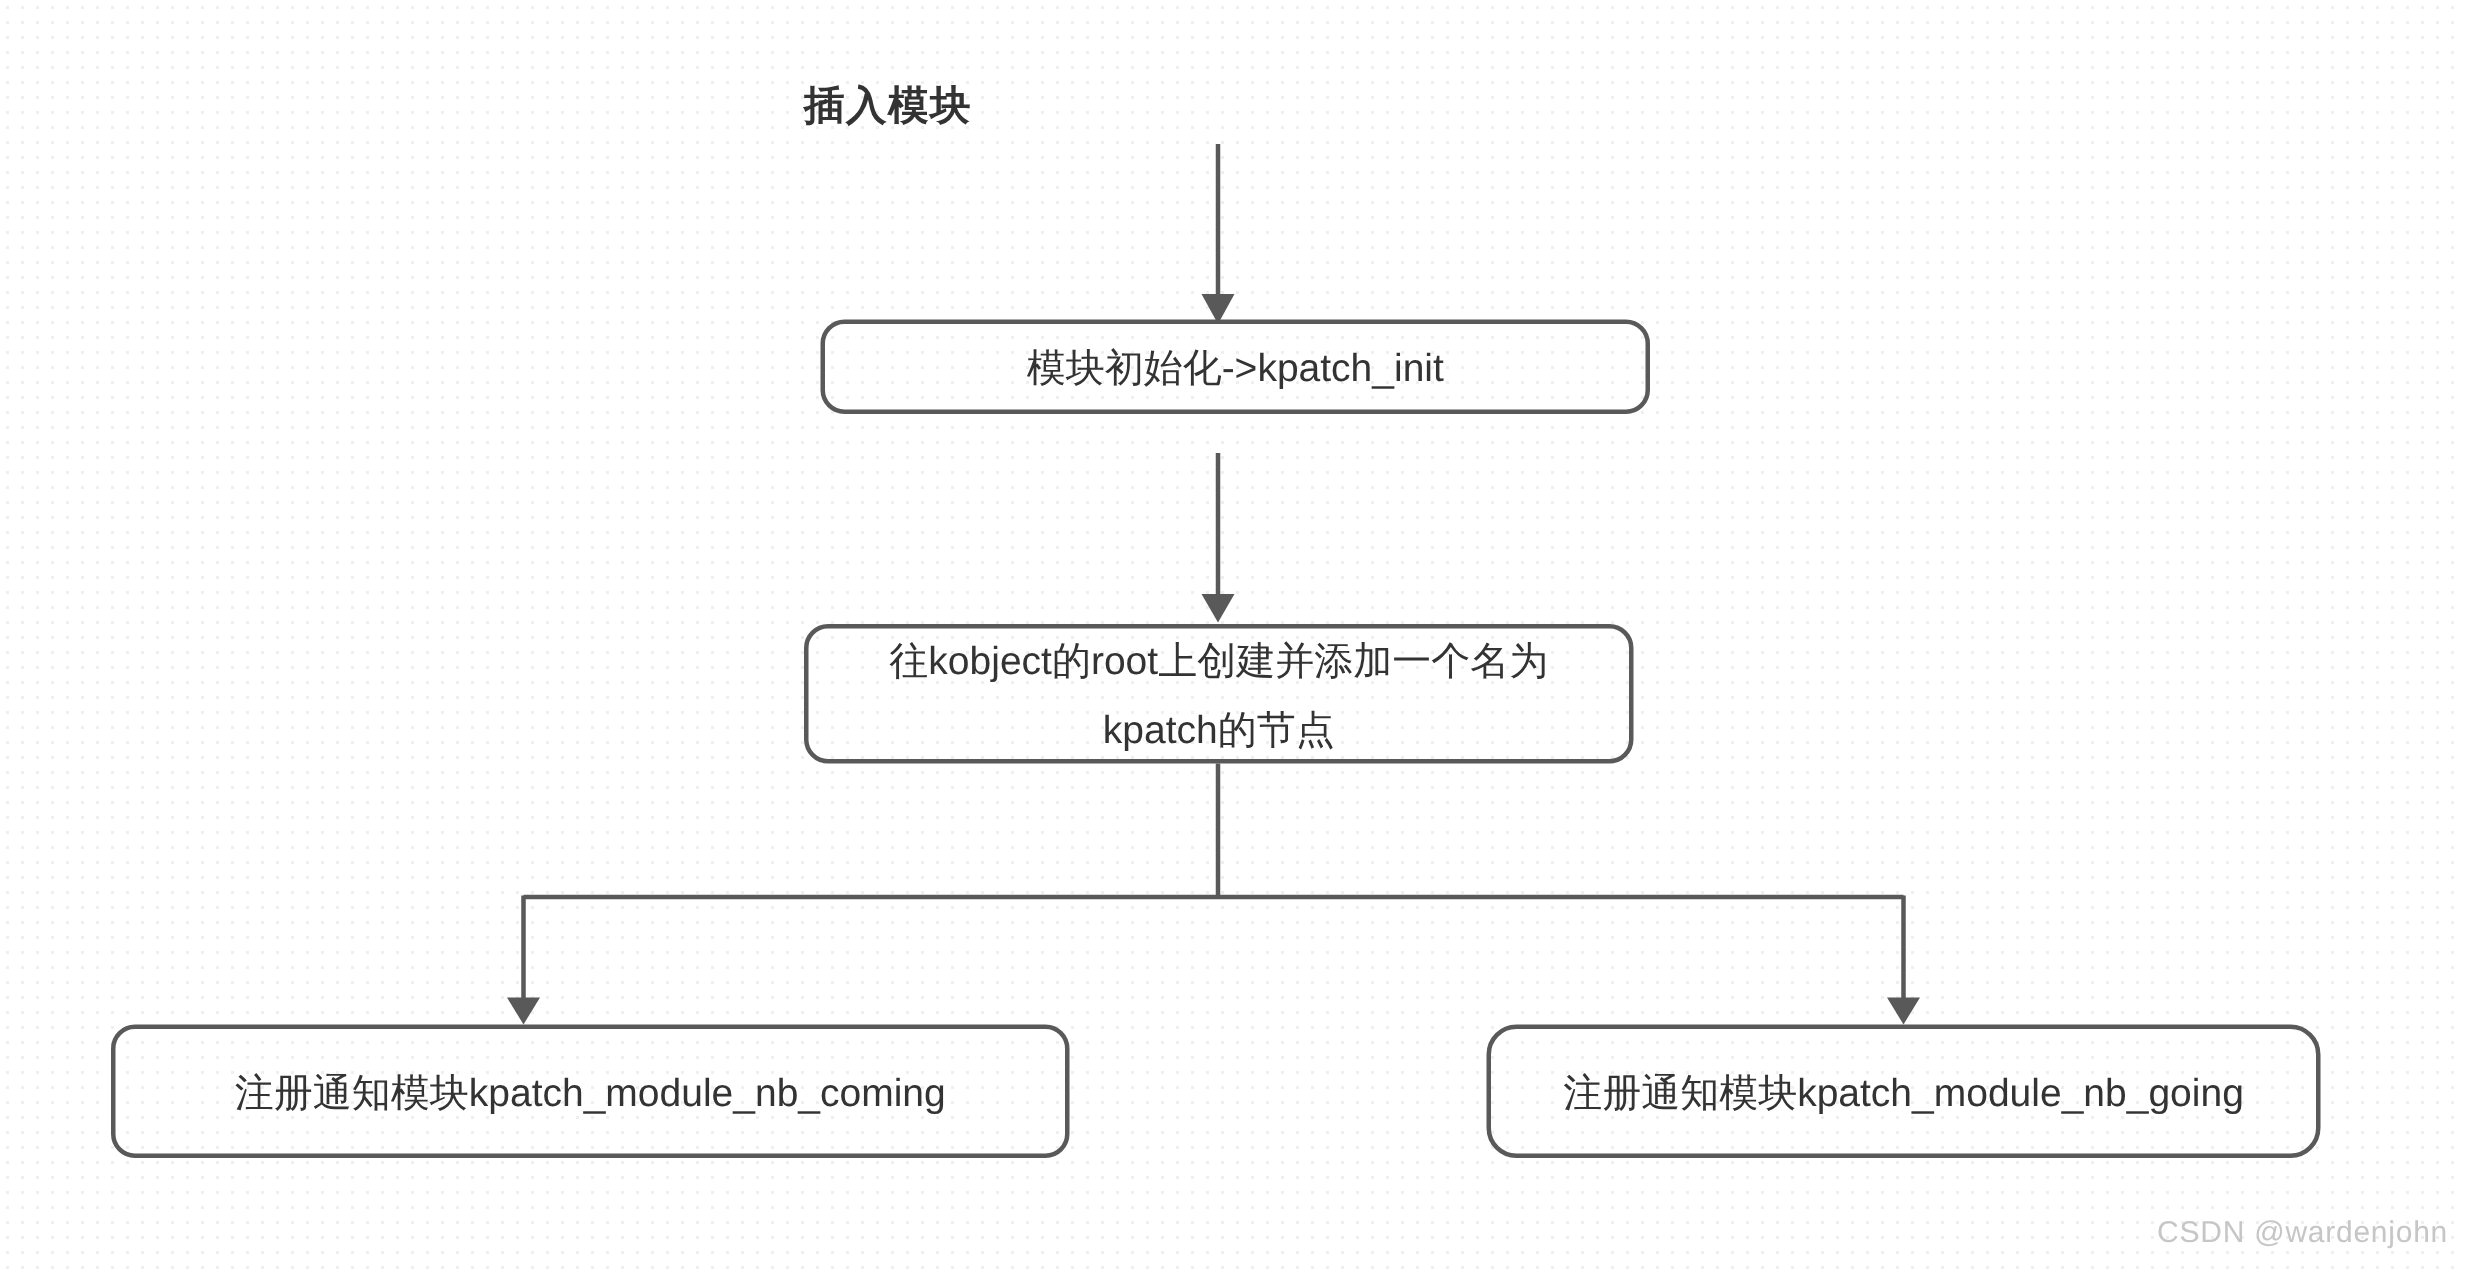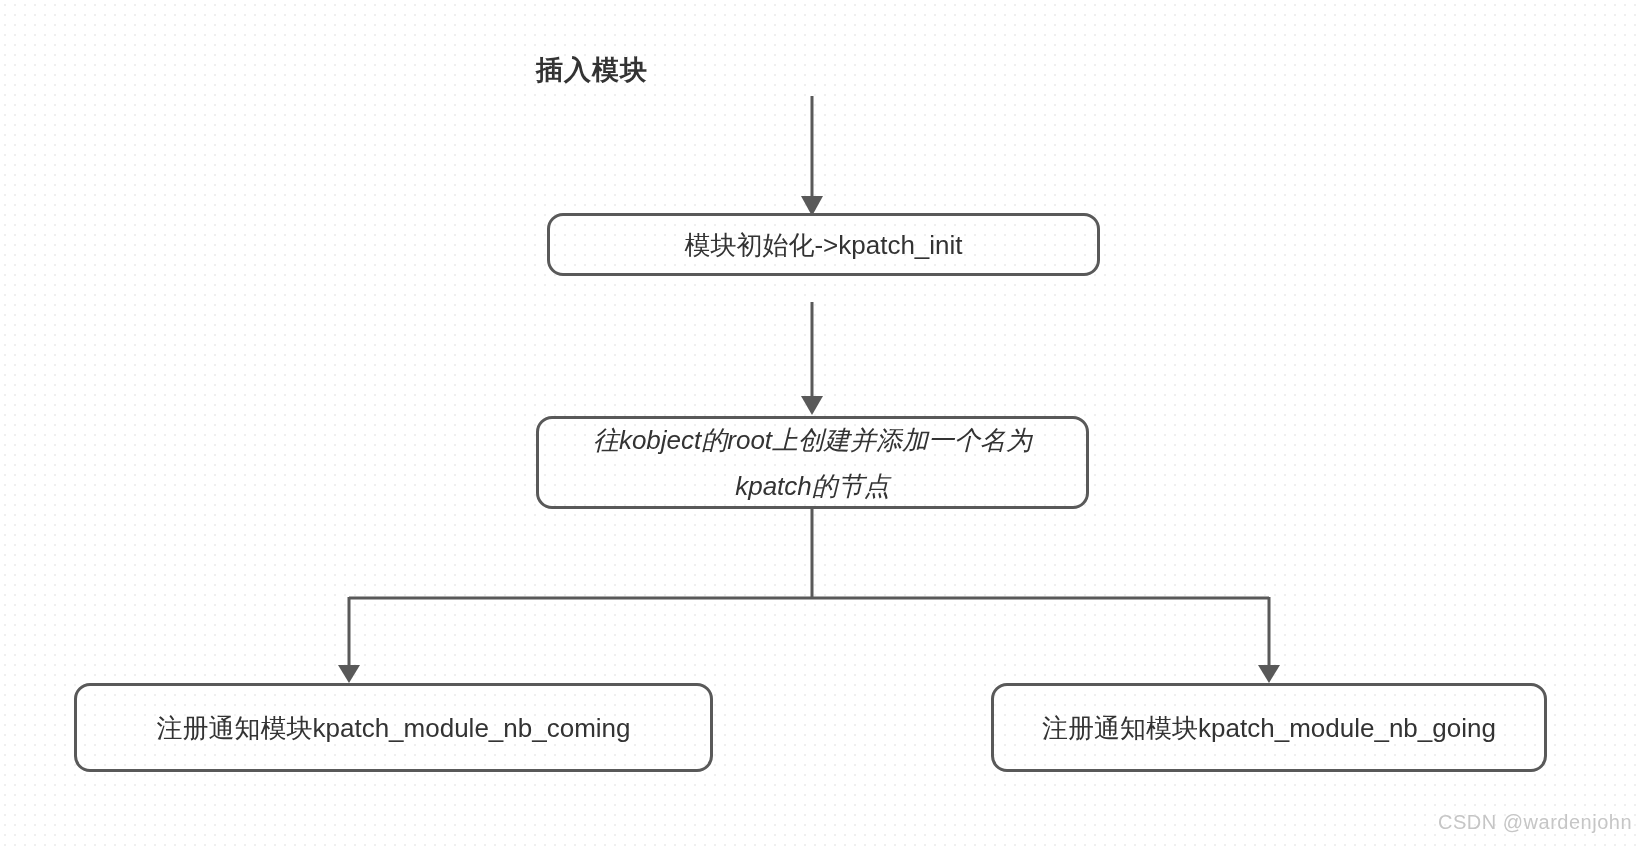--- a/index.html
+++ b/index.html
@@ -26,23 +26,23 @@
     position:absolute;box-sizing:border-box;
     border:3px solid #595959;border-radius:16px;
     background:transparent;
     display:flex;align-items:center;justify-content:center;
     text-align:center;
     color:#333333;font-size:26px;line-height:46px;
     white-space:pre-line;
     padding:0 8px;
   }
   .node-init   {left:536px;top:213px;width:553px;height:63px;margin-left:11px;}
-  .node-kobject{left:536px;top:416px;width:553px;height:93px;font-style:italic;}
+  .node-kobject{left:536px;top:416px;width:553px;height:93px;}
   .node-coming {left:74px; top:683px;width:639px;height:89px;}
-  .node-going  {left:991px;top:683px;width:556px;height:89px;}
+  .node-going  {left:991px;top:683px;width:556px;height:89px;border-radius:20px;}
   .watermark{
     position:absolute;right:12px;bottom:12px;
     font-size:20px;color:#c6c6c6;letter-spacing:0.5px;
   }
 </style>
 </head>
 <body>
 
 <div class="canvas">
 

